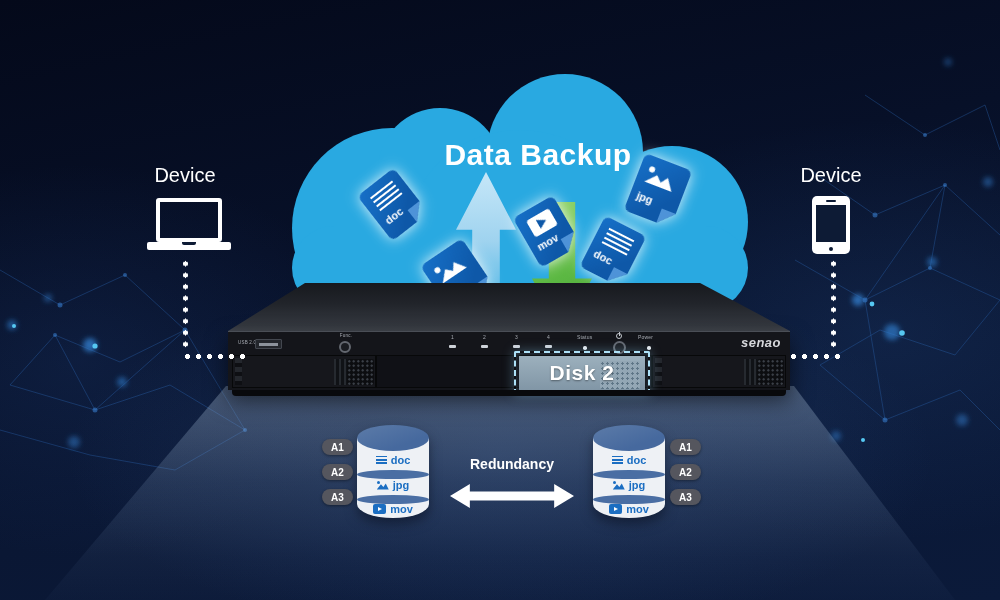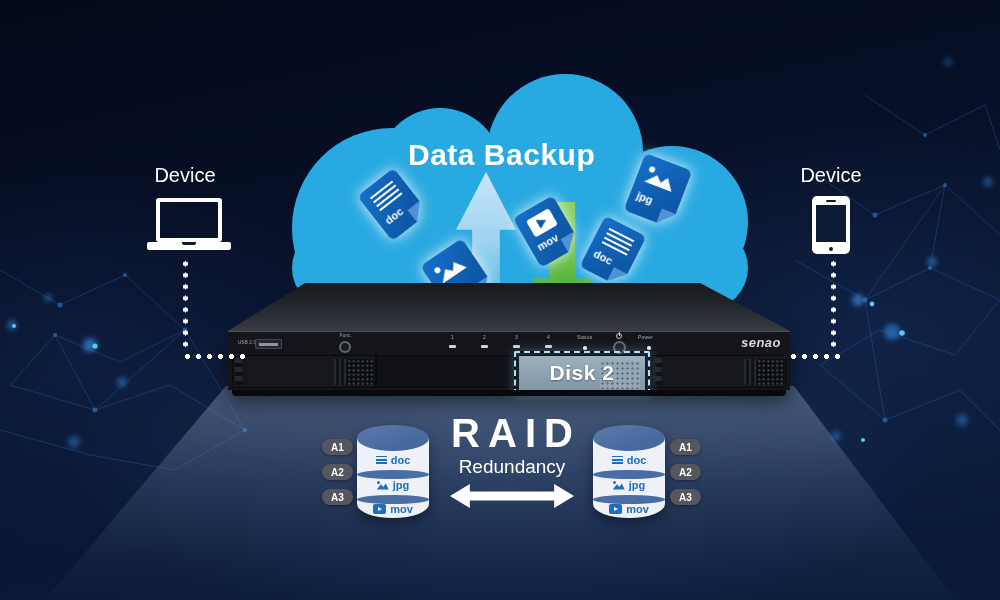--- a/index.html
+++ b/index.html
@@ -21,21 +21,21 @@
   }
   
   .cloud{position:absolute;left:0;top:0;}
   .cloud .blob{position:absolute;background:#29a9e1;border-radius:50%;}
   .c1{left:292px;top:128px;width:200px;height:200px;}
   .c2{left:487px;top:74px;width:156px;height:156px;}
   .c3{left:378px;top:108px;width:124px;height:124px;}
   .c4{left:596px;top:146px;width:152px;height:152px;}
   .c5{left:410px;top:130px;width:220px;height:200px;}
   .cbase{position:absolute;left:292px;top:226px;width:456px;height:84px;background:#29a9e1;border-radius:48px;}
-  .cloud-title{position:absolute;left:408px;top:138px;width:260px;
+  .cloud-title{position:absolute;left:408px;top:138px;width:260px;text-align:center;
     font-size:30px;font-weight:700;color:#fff;letter-spacing:.5px;}
   
   .arrow-up{position:absolute;left:456px;top:172px;width:60px;height:165px;
     clip-path:polygon(50% 0,100% 35%,73% 35%,73% 100%,27% 100%,27% 35%,0 35%);
     background:linear-gradient(180deg,#c6e7f8 0%,#9fd3ef 42%,rgba(159,211,239,.35) 78%,rgba(159,211,239,0) 100%);}
   .arrow-down{position:absolute;left:532px;top:202px;width:60px;height:132px;
     clip-path:polygon(28% 0,72% 0,72% 58%,100% 58%,50% 100%,0 58%,28% 58%);
     background:linear-gradient(160deg,#93d46c 0%,#5cb843 55%,#47a335 100%);
     filter:drop-shadow(0 0 3px rgba(230,255,220,.35));}
   
@@ -95,21 +95,21 @@
   .laptop .notch{position:absolute;left:35px;top:46px;width:14px;height:3px;background:#0d1b35;border-radius:0 0 2px 2px;}
   .phone{position:absolute;left:812px;top:196px;width:38px;height:58px;background:#fff;border-radius:5px;}
   .phone .scr{position:absolute;left:4px;top:9px;width:30px;height:37px;background:#0d1b35;}
   .phone .spk{position:absolute;left:14px;top:4px;width:10px;height:2px;background:#0d1b35;border-radius:1px;}
   .phone .home{position:absolute;left:17px;bottom:3px;width:4px;height:4px;border-radius:50%;background:#0d1b35;}
   .dots-v{position:absolute;width:7px;background-image:radial-gradient(circle,#fff 2.4px,rgba(255,255,255,0) 2.6px);background-size:7px 11.5px;}
   .dots-h{position:absolute;height:7px;background-image:radial-gradient(circle,#fff 2.4px,rgba(255,255,255,0) 2.6px);background-size:11px 7px;}
   
   .raid-title{position:absolute;left:430px;top:413px;width:164px;text-align:center;color:#fff;
     font-size:40px;font-weight:600;letter-spacing:8px;text-indent:8px;line-height:1;}
-  .raid-sub{position:absolute;left:430px;top:456px;width:164px;text-align:center;color:#fff;font-size:19px;font-weight:400;}
+  .raid-sub{position:absolute;left:430px;top:456px;width:164px;text-align:center;color:#fff;font-size:14px;font-weight:700;}
   .raid-arrow{position:absolute;left:450px;top:483px;width:124px;height:26px;background:#fff;
     clip-path:polygon(0 50%,16% 4%,16% 33%,84% 33%,84% 4%,100% 50%,84% 96%,84% 67%,16% 67%,16% 96%);}
   .cyl{position:absolute;top:425px;width:72px;height:93px;filter:drop-shadow(0 6px 6px rgba(5,12,25,.5));}
   .cyl .body{position:absolute;left:0;top:13px;width:72px;height:80px;background:#eef1f5;
     border-radius:0 0 36px 36px / 0 0 14px 14px;}
   .cyl .top{position:absolute;left:0;top:0;width:72px;height:26px;border-radius:50%;
     background:linear-gradient(160deg,#5c7ba8 0%,#46699e 70%);}
   .cyl .div{position:absolute;left:0;width:72px;height:9px;border-radius:50%;background:#4a6ea3;}
   .d1{top:45px;} .d2{top:70px;}
   .cyl .row{position:absolute;left:0;width:72px;height:14px;display:flex;align-items:center;justify-content:center;gap:4px;}
@@ -293,21 +293,20 @@
 
   <div class="device-label" style="left:781px;top:164px;">Device</div>
   <div class="phone">
     <span class="spk"></span>
     <span class="scr"></span>
     <span class="home"></span>
   </div>
   <div class="dots-v" style="left:830px;top:258px;height:94px;"></div>
   <div class="dots-h" style="left:788px;top:353px;width:52px;"></div>
 
-  <div class="raid-title">RAID</div>
   <div class="raid-sub">Redundancy</div>
   <div class="raid-arrow"></div>
 
   <div class="cyl" style="left:357px;">
     <span class="body"></span>
     <span class="div d1"></span>
     <span class="div d2"></span>
     <span class="top"></span>
     <span class="row r1">
       <span class="g-lines"></span>

